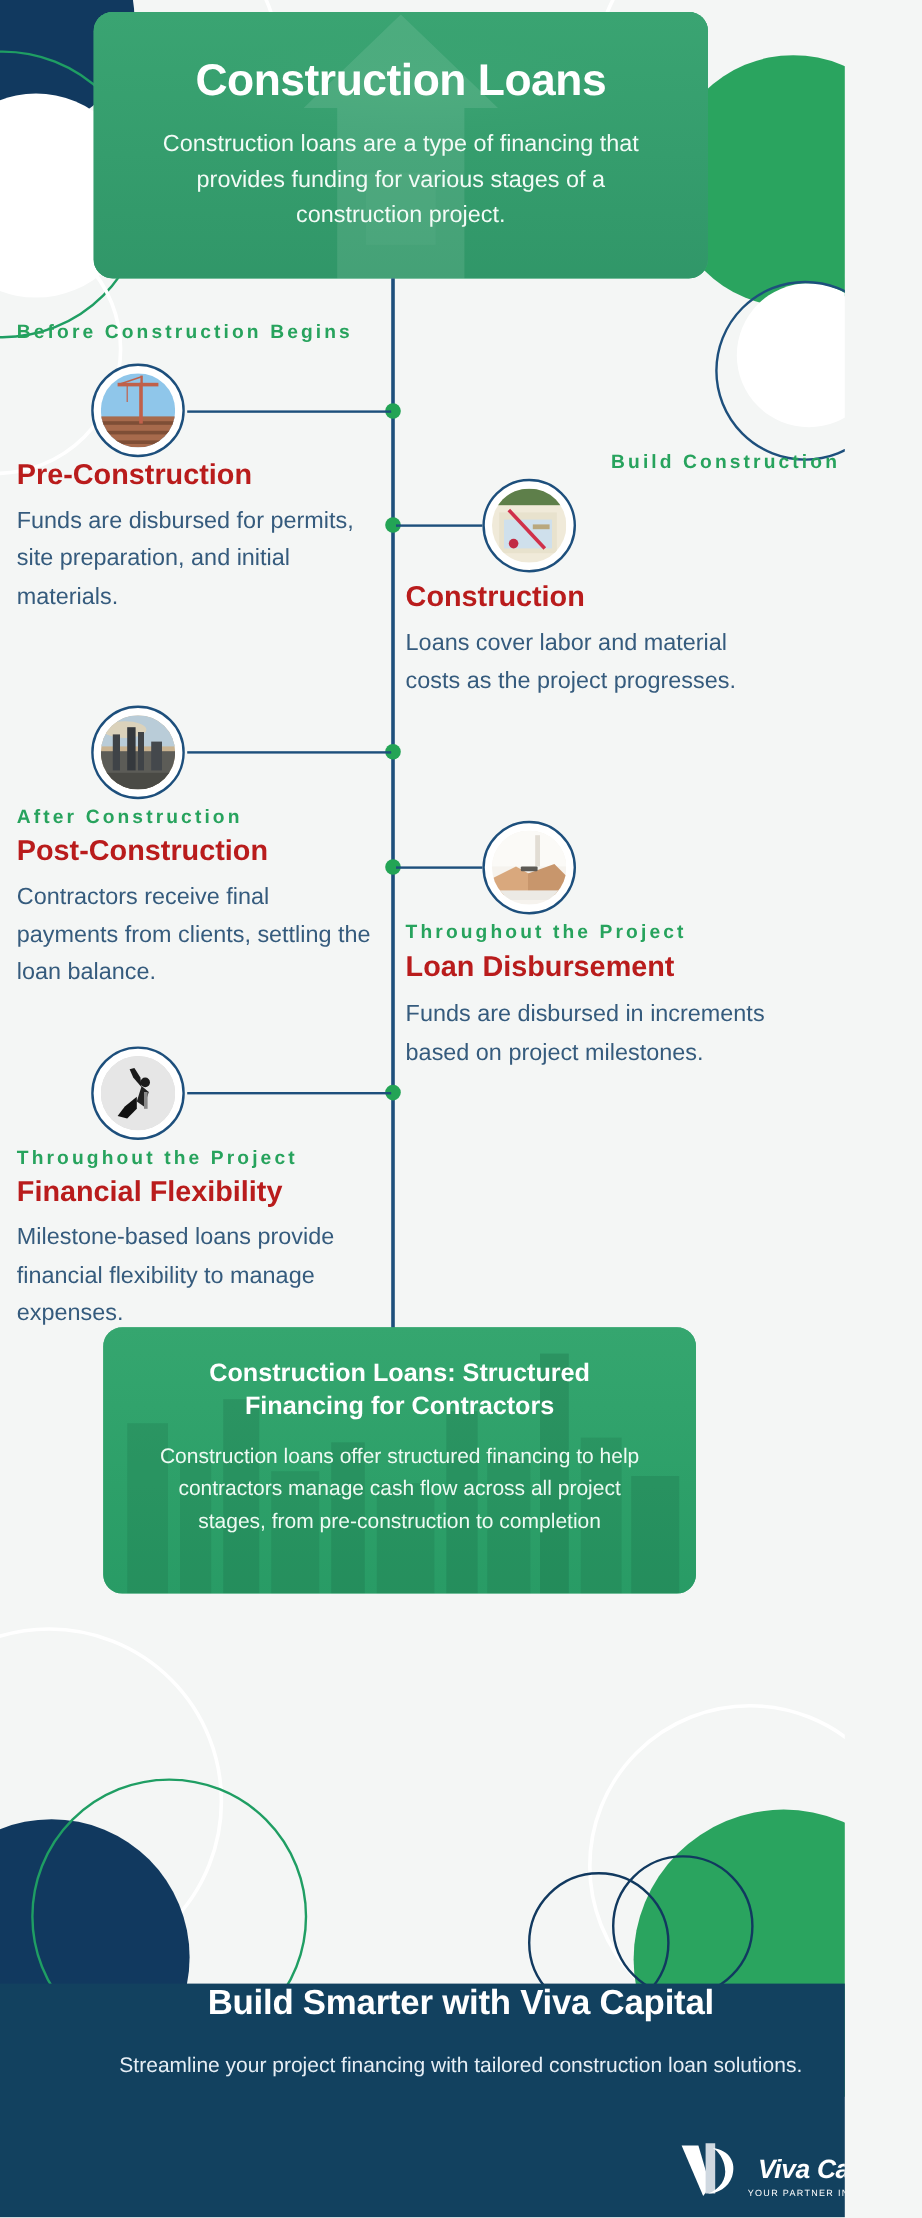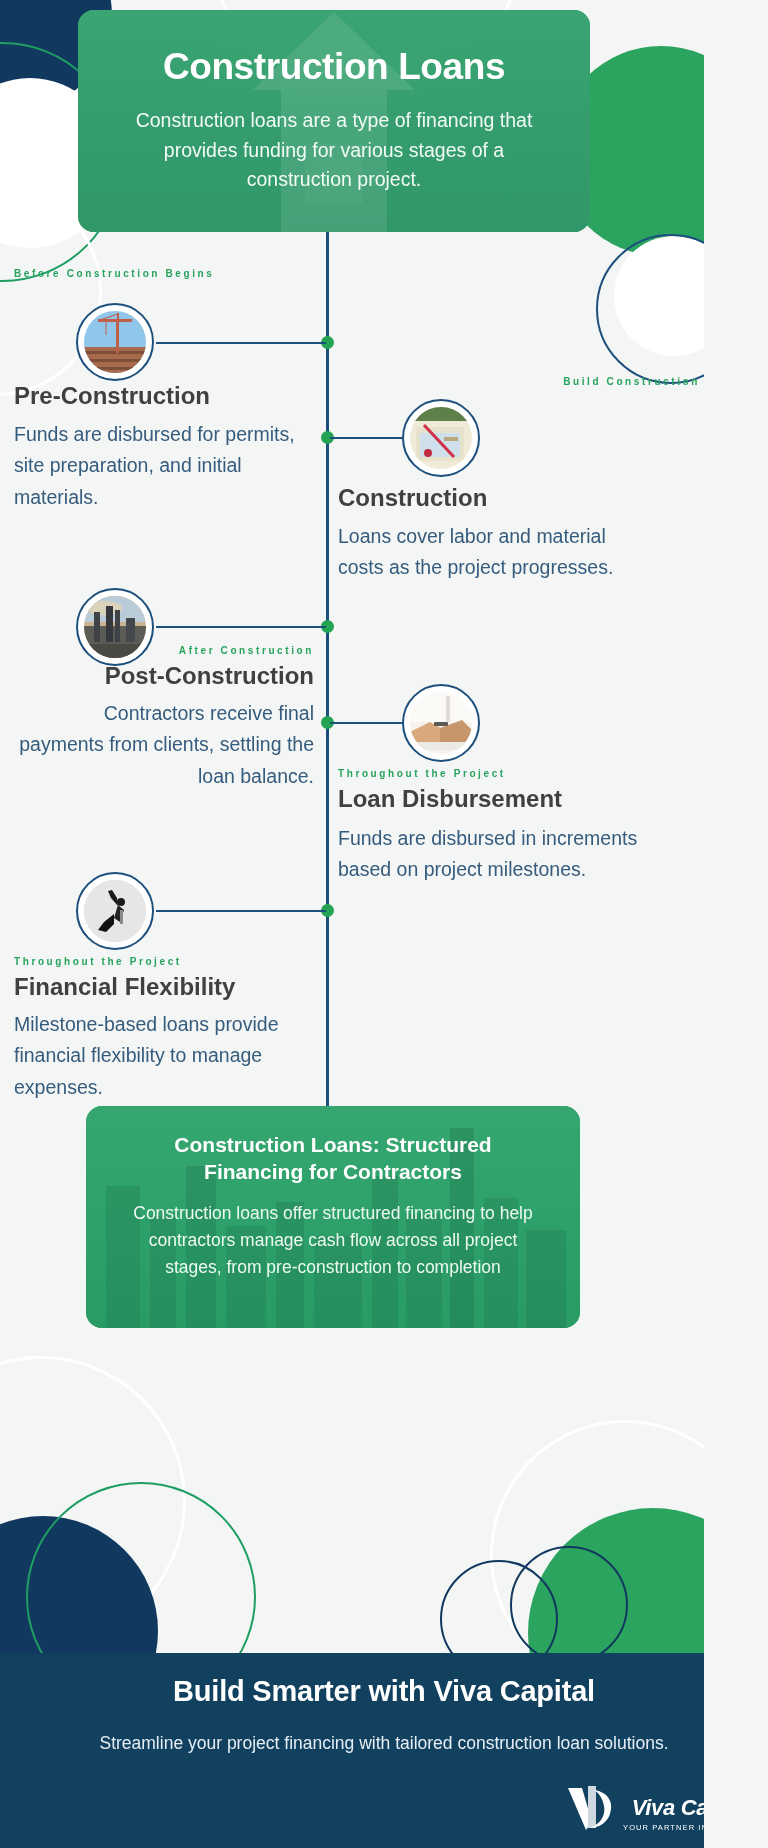--- a/index.html
+++ b/index.html
@@ -81,25 +81,25 @@
   }
   .avatar .photo {
     width:62px; height:62px; border-radius:50%; overflow:hidden; position:relative;
   }
 
   .item { position:absolute; }
   .item.left  { text-align:left; }
   .item.right { text-align:left; }
 
   .eyebrow {
-    color:#27a35d; font-size:10px; font-weight:bold;
+    color:#27a35d; font-size:16px; font-weight:bold;
     letter-spacing:2.6px; line-height:1.2;
   }
   .item-title {
-    color:#404040; font-size:24px; font-weight:bold; line-height:1.2;
+    color:#b91c1c; font-size:24px; font-weight:bold; line-height:1.2;
   }
   .item-body {
     color:#355b7d; font-size:19.5px; line-height:1.62; font-weight:400;
   }
 
   
   .summary-card {
     position:absolute; left:86px; top:1106px; width:494px; height:222px;
     background:#35a66f; border-radius:16px; overflow:hidden;
     padding:26px 42px 22px; text-align:center;
@@ -117,21 +117,21 @@
     color:#edfaf2; font-size:17.5px; line-height:1.55; font-weight:400;
   }
 
   
   .footer {
     position:absolute; left:0; top:1653px; width:768px; height:195px;
     background:#12415f; overflow:hidden;
   }
   .footer-title {
     color:#ffffff; font-size:29px; font-weight:bold; text-align:center;
-    padding-top:22px; letter-spacing:-.2px;
+    letter-spacing:-.2px;
   }
   .footer-sub {
     color:#e6eef5; font-size:17.5px; line-height:1.34; text-align:center;
     margin-top:24px; padding:0 80px;
   }
   .footer-visit {
     color:#f2f7fb; font-size:17.5px; text-align:center; margin-top:26px;
     padding-right:80px;
   }
   .logo {
@@ -252,21 +252,21 @@
         <ellipse cx="20" cy="12" rx="18" ry="7" fill="#e3d3b4" opacity=".8"></ellipse>
         <rect x="0" y="30" width="62" height="32" fill="#5c5c57"></rect>
         <rect x="10" y="16" width="6" height="30" fill="#3f4347"></rect>
         <rect x="22" y="10" width="7" height="36" fill="#35393d"></rect>
         <rect x="31" y="14" width="5" height="32" fill="#3f4347"></rect>
         <rect x="42" y="22" width="9" height="24" fill="#44484c"></rect>
         <rect x="0" y="48" width="62" height="14" fill="#4a4a45"></rect>
       </svg>
     </div>
   </div>
-  <div class="item left" style="left:14px; top:645px; width:300px;text-align:right;">
+  <div class="item left" style="left:14px; top:672px; width:300px;">
     <div class="eyebrow">After Construction</div>
     <div class="item-title" style="margin-top:5px">Post-Construction</div>
     <div class="item-body" style="margin-top:7px">Contractors receive final payments from clients, settling the loan balance.</div>
   </div>
 
   <div class="avatar" style="left:402px; top:684px;">
     <div class="photo">
       <svg viewBox="0 0 62 62" width="62" height="62">
         <rect width="62" height="62" fill="#f6f3ee"></rect>
         <rect x="0" y="0" width="62" height="30" fill="#fbfaf7"></rect>

